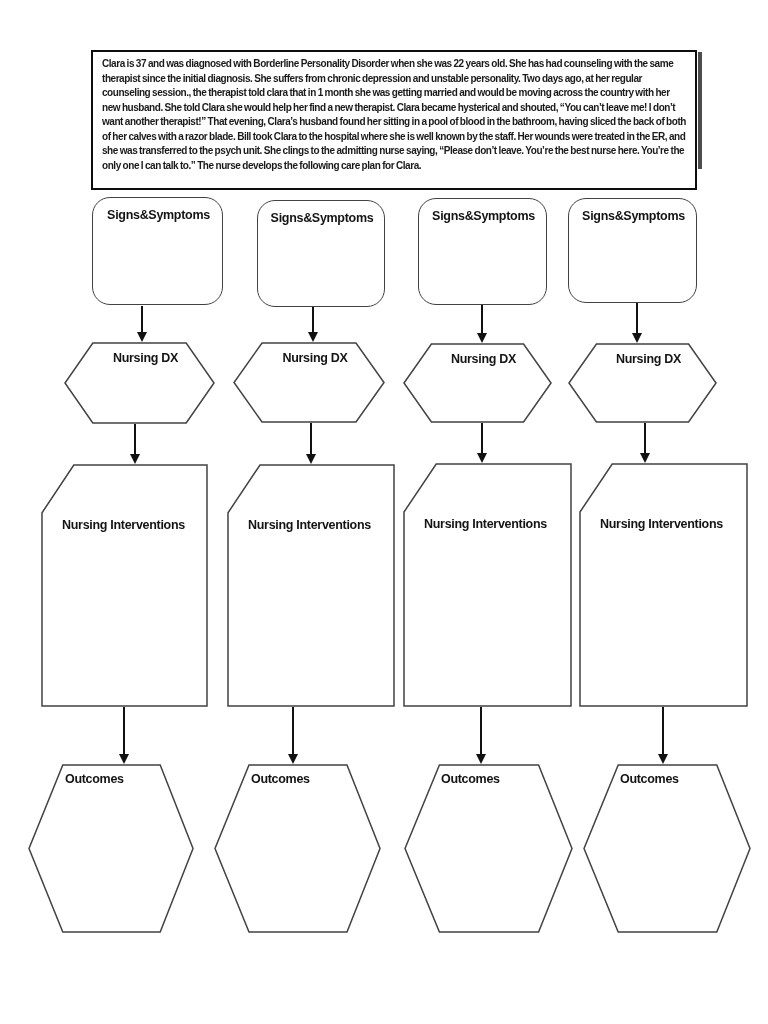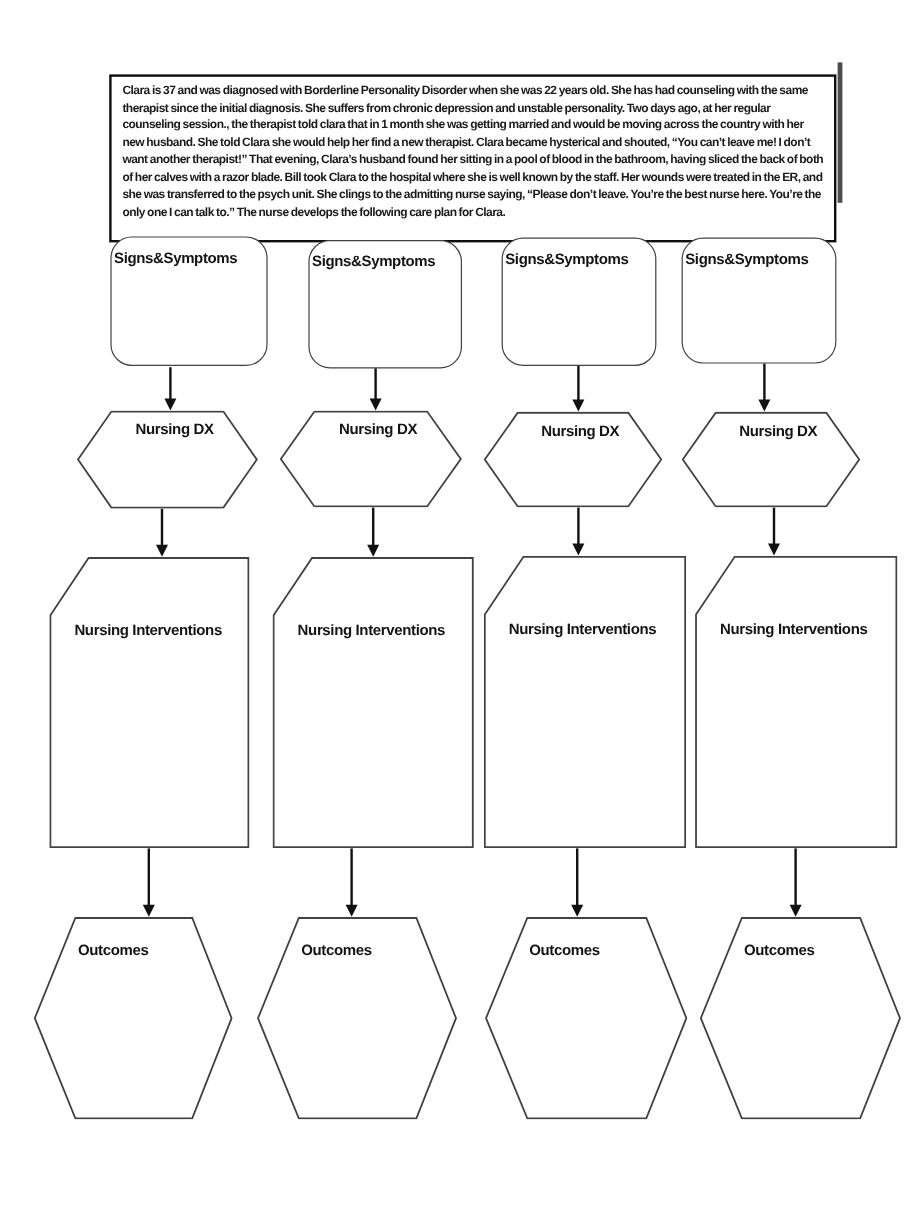--- a/index.html
+++ b/index.html
@@ -2,42 +2,42 @@
 <html><head>
 <meta charset="utf-8">
 <style>
   html,body { margin:0; padding:0; background:#ffffff; }
   #page {
     position:relative; width:768px; height:1024px; background:#ffffff;
     font-family:"Liberation Sans", sans-serif; color:#1a1a1a; overflow:hidden;
   }
   
   .casebox {
-    position:absolute; left:91px; top:62px; width:606px; height:140px;
+    position:absolute; left:91px; top:50px; width:606px; height:140px;
     border:2.2px solid #0d0d0d; background:#fff; box-sizing:border-box;
   }
   .casebox .casetext {
     position:absolute; left:9px; right:7px; top:5px;
     font-size:10px; font-weight:bold; letter-spacing:-0.45px; word-spacing:-0.5px;
     line-height:14.5px; text-align:left;
   }
   .shadowbar { position:absolute; left:698px; top:52px; width:4px; height:117px; background:#4c4c4c; }
 
   
   .node { position:absolute; box-sizing:border-box; }
   .node svg { position:absolute; left:0; top:0; width:100%; height:100%; }
   .roundrect { border:1.5px solid #424242; border-radius:18px; background:#fff; }
   .nodelabel {
     position:absolute; font-weight:bold; font-size:12.5px; letter-spacing:-0.3px;
     white-space:nowrap; color:#141414;
   }
-  .lbl-center { left:2px; right:0; top:10px; text-align:left; }
+  .lbl-center { left:2px; right:0; top:10px; text-align:center; }
   .lbl-hex    { left:12px; right:0; top:9px;  text-align:center; }
   .lbl-int    { left:9px; top:54px;padding-left:12px; }
-  .lbl-out    { left:37px; top:21px; }
+  .lbl-out    { left:37px; top:8px; }
 
   
   .arrow { position:absolute; width:0; }
   .arrow .line { position:absolute; left:-0.8px; top:0; width:1.6px; height:calc(100% - 9px); background:#111; }
   .arrow .head {
     position:absolute; left:-5px; bottom:0; width:0; height:0;
     border-left:5px solid transparent; border-right:5px solid transparent;
     border-top:10px solid #111;
   }
 </style>

